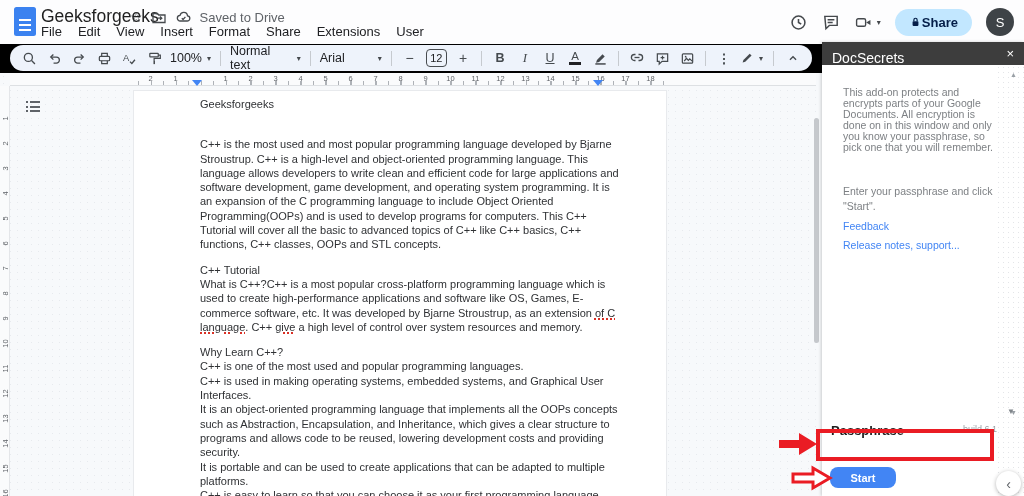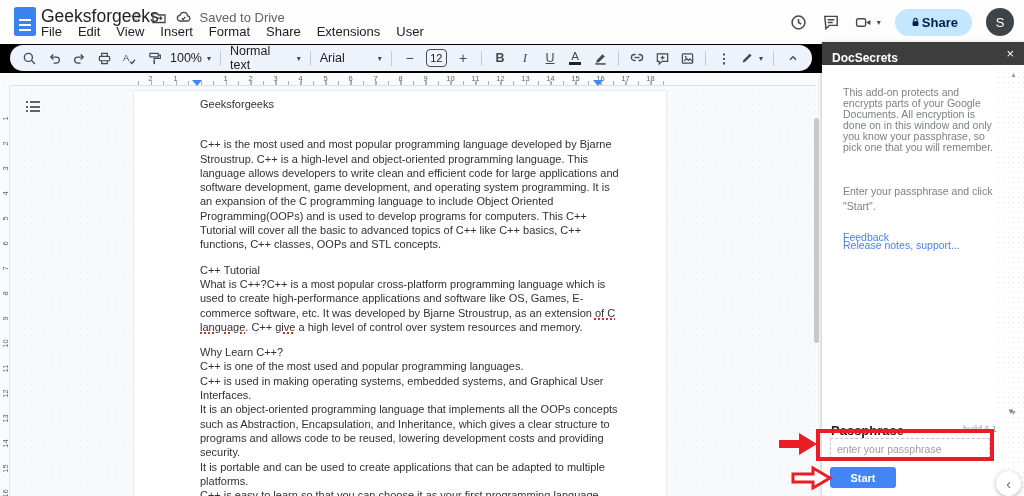--- a/index.html
+++ b/index.html
@@ -73,37 +73,37 @@
   .doc-content { position:absolute; left:66px; top:6px; width:422px; font-size:11px; line-height:14.3px; color:#2f3134; }
   .doc-heading { margin-bottom:26px; }
   .doc-para { margin-bottom:11px; }
   .squiggle { text-decoration:underline dotted #d93025 2px; text-underline-offset:2px; }
 
   
   .panel { position:absolute; left:822px; top:42px; width:202px; height:454px; background:#fff;
     box-shadow:-1px 0 3px rgba(0,0,0,.18); }
   .panel-header { position:absolute; left:0; top:0; width:202px; height:23px; background:#3d3d3d;
     display:flex; align-items:center; justify-content:space-between; padding:0 10px; }
-  .panel-title { color:#fff; font-size:12px; font-weight:bold;margin-top:8px; }
+  .panel-title { color:#fff; font-size:14px; font-weight:normal;margin-top:8px; }
   .panel-close { color:#fff; font-size:13px; line-height:13px; }
   .panel-gutter { position:absolute; right:0; top:23px; width:28px; height:431px;
     background-image:radial-gradient(#e3e5e8 0.8px, transparent 1px); background-size:5px 5px; }
   .scroll-arrow { position:absolute; right:7px; font-size:7px; color:#9aa0a6; }
   .panel-intro { position:absolute; left:21px; top:45px; width:154px; font-size:10.5px; line-height:11px; color:#7d8084; }
   .panel-instruction { position:absolute; left:21px; top:142px; width:150px; font-size:10.5px; line-height:14.5px; color:#7d8084; }
   .panel-link { position:absolute; left:21px; font-size:10.5px; color:#4285f4; }
   .build-label { position:absolute; right:27px; top:382px; font-size:9px; color:#9aa0a6; }
   .build-caret { position:absolute; right:9px; top:365px; font-size:8px; color:#80868b; }
   .passphrase-label { position:absolute; left:9px; top:381px; font-size:13px; font-weight:bold; color:#1f1f1f; }
   .passphrase-input { position:absolute; left:8px; top:396px; width:160px; height:21px;
     border:1px dashed #c4c4c4; background:#fff; font-family:"Liberation Sans", sans-serif;
     font-size:10.5px; color:#333; padding:0 6px; outline:none; }
   .passphrase-input::placeholder { color:#9e9e9e; }
   .start-btn { position:absolute; left:8px; top:425px; width:66px; height:21px; background:#4285f4;
-    border:none; border-radius:3px; color:#fff; font-size:11px; font-weight:bold;
+    border:none; border-radius:8px; color:#fff; font-size:11px; font-weight:bold;
     font-family:"Liberation Sans", sans-serif; }
   .collapse-btn { position:absolute; right:3px; top:429px; width:25px; height:25px; border-radius:50%;
     background:#fff; box-shadow:0 1px 4px rgba(0,0,0,.3); display:flex; align-items:center;
     justify-content:center; color:#5f6368; font-size:14px; }
 
   
   .anno-rect { position:absolute; left:816px; top:429px; width:178px; height:32px;
     border:4px solid #ea1c24; pointer-events:none; }
   .anno-arrow { position:absolute; pointer-events:none; }
 </style>
@@ -375,26 +375,25 @@
   <div class="panel">
     <div class="panel-header">
       <span class="panel-title">DocSecrets</span>
       <span class="panel-close">×</span>
     </div>
     <div class="panel-gutter"></div>
     <span class="scroll-arrow" style="top:29px;">▲</span>
     <span class="scroll-arrow" style="top:367px;">▼</span>
     <div class="panel-intro">This add-on protects and encrypts parts of your Google Documents. All encryption is done on in this window and only you know your passphrase, so pick one that you will remember.</div>
     <div class="panel-instruction">Enter your passphrase and click "Start".</div>
-    <a class="panel-link" style="top:189px;">Feedback</a>
+    <a class="panel-link" style="top:178px;">Feedback</a>
     <a class="panel-link" style="top:197px;">Release notes, support...</a>
     <span class="build-label">build 6.1</span>
     <span class="build-caret">▼</span>
     <div class="passphrase-label">Passphrase</div>
-    <input class="passphrase-input" type="text" placeholder="enter your passphrase" style="">
     <button class="start-btn">Start</button>
     <div class="collapse-btn">
       <span>‹</span>
     </div>
   </div>
 
   <div class="anno-rect"></div>
   <svg class="anno-arrow" style="left:779px; top:432px;" width="40" height="24" viewBox="0 0 40 24">
     <polygon points="0,8 20,8 20,1 38,12 20,23 20,16 0,16" fill="#ea1c24"></polygon>
   </svg>

